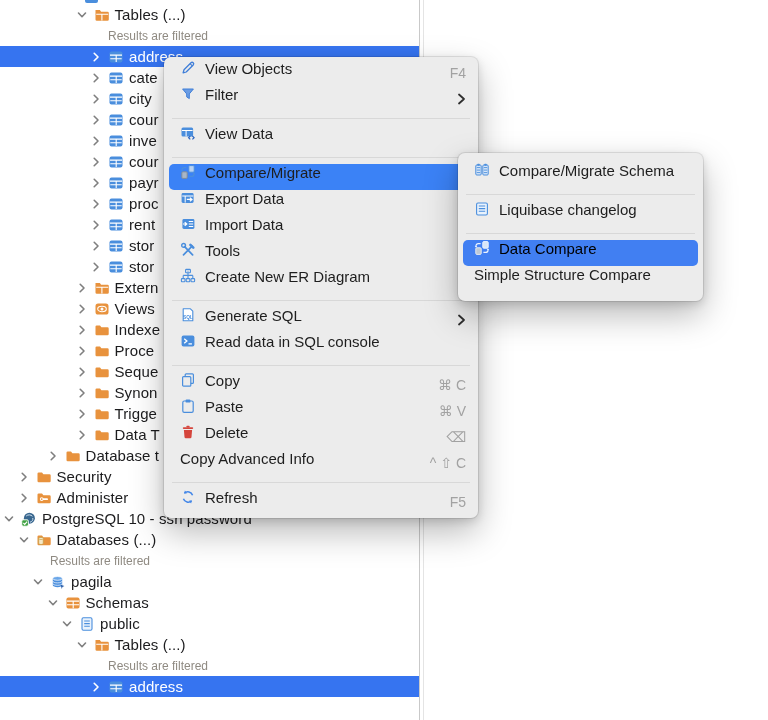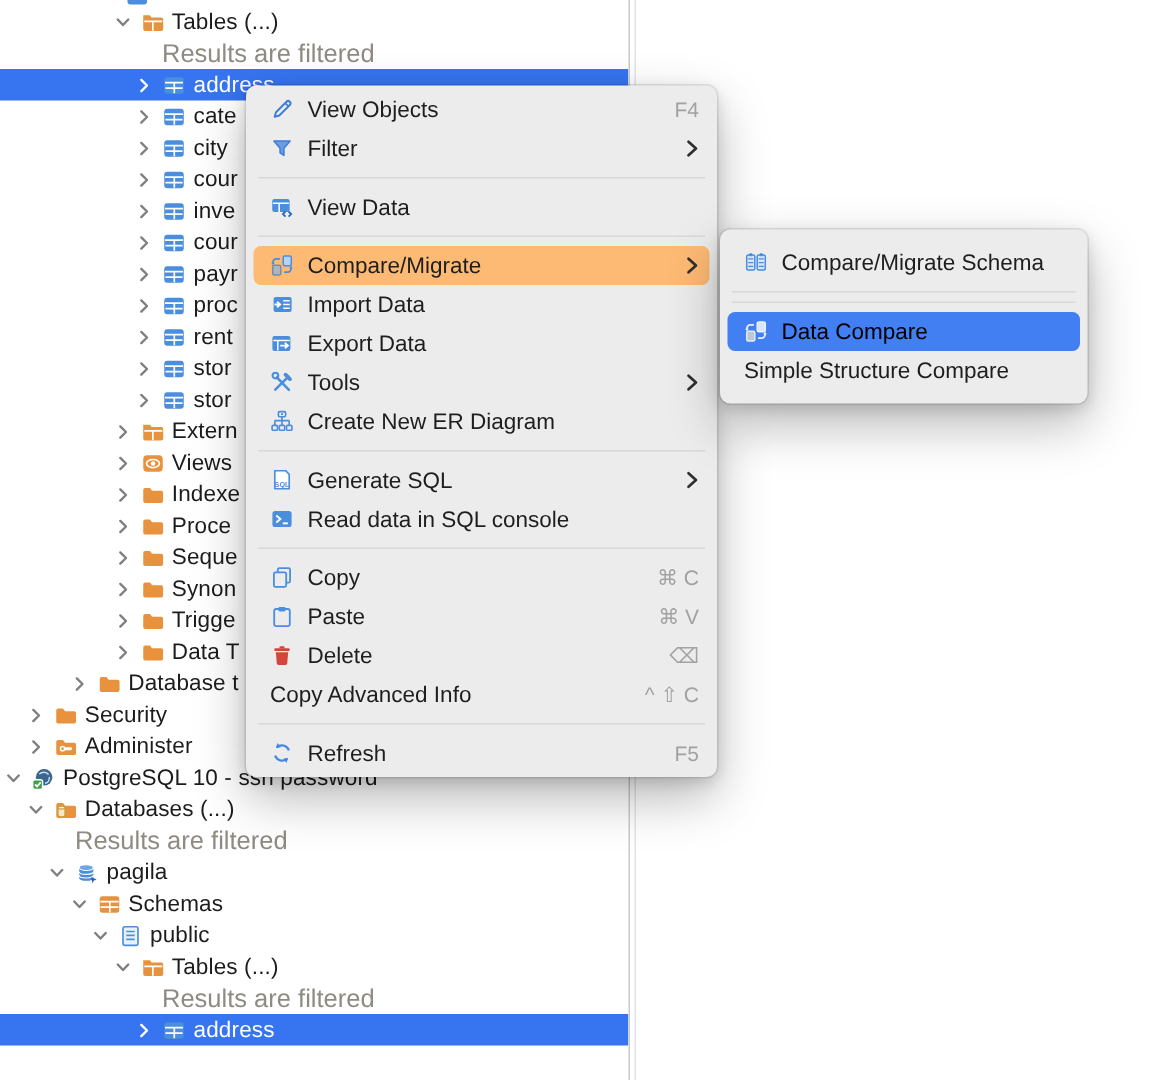--- a/index.html
+++ b/index.html
@@ -12,33 +12,33 @@
   
   .tree-panel{position:absolute;left:0;top:0;width:419px;height:720px;background:#fff;overflow:hidden}
   .panel-divider-a{position:absolute;left:419px;top:0;width:1px;height:720px;background:#c9c9c9}
   .panel-divider-b{position:absolute;left:423px;top:0;width:1px;height:720px;background:#e4e4e4}
   .tree{position:absolute;left:0;top:4px;width:100%}
   .trow{height:21px;display:flex;align-items:center;white-space:nowrap;font-size:15px;color:#1c1c1e}
   .trow.sel{background:#3674f0;color:#fff}
   .chev{width:14px;height:14px;flex:0 0 14px;display:flex;align-items:center;justify-content:center}
   .ticon{width:16px;height:16px;flex:0 0 16px;margin-left:5px;display:flex;align-items:center;justify-content:center}
   .tlabel{margin-left:5px;letter-spacing:.1px}
-  .note-text{font-size:17px;color:#8f8a82}
+  .note-text{font-size:12px;color:#8f8a82}
   .icon-fragment{position:absolute;left:85px;top:0;width:13px;height:3px;background:#4a8edd;border-radius:0 0 2px 2px}
   
   .menu{
     position:absolute;background:#ececec;border-radius:7px;
     box-shadow:0 14px 34px rgba(0,0,0,.28),0 3px 10px rgba(0,0,0,.14),0 0 0 1px rgba(0,0,0,.09);
     padding:3px 0;box-sizing:border-box;
   }
   #context-menu{left:164px;top:57px;width:314px;z-index:10}
-  #compare-submenu{left:480px;top:153px;width:245px;z-index:11;padding:9px 0 9px 0}
-  .mi{height:26px;display:flex;align-items:center;margin:0 5px;padding:0 7px 0 11px;
+  #compare-submenu{left:458px;top:153px;width:245px;z-index:11;padding:9px 0 9px 0}
+  .mi{height:26px;display:flex;margin:0 5px;padding:0 7px 0 11px;
       border-radius:5px;font-size:15px;color:#1e1e1e;white-space:nowrap}
-  .mi.hl{background:#fdba74}
+  .mi.hl{background:#3b82f6}
   .mi.sel{background:#417ff2;color:#000000}
   .mi-ic{width:16px;height:16px;flex:0 0 16px;margin-right:9px;display:flex;align-items:center;justify-content:center}
   .mi.noicon{padding-left:11px}
   .mi-label{flex:1 1 auto}
   .mi-right{margin-left:12px;font-size:14px;color:#a2a2a2;display:flex;align-items:center}
   .mi-right .arrow{display:flex}
   .menu-sep{border-top:1px solid #d8d8d8;margin:6px 8px;height:0}
 </style>
 </head>
 <body>
@@ -532,36 +532,36 @@
         <span class="arrow">
           <svg width="9" height="12" viewBox="0 0 9 12">
             <path d="M2 1.5L7 6l-5 4.5" fill="none" stroke="#2f2f2f" stroke-width="1.8" stroke-linecap="round" stroke-linejoin="round"></path>
           </svg>
         </span>
       </span>
     </div>
     <div class="mi">
       <span class="mi-ic">
         <svg width="16" height="16" viewBox="0 0 16 16" xmlns="http://www.w3.org/2000/svg">
+          <rect x="1.6" y="3" width="12" height="10" rx="1.4" fill="#4a8edd"></rect>
+          <path d="M2.2 6h11M5.2 6v6.6" stroke="#fff" stroke-width="1" fill="none"></path>
+          <path d="M6.8 9.4h5M9.9 7.6l2.1 1.8-2.1 1.8" stroke="#fff" stroke-width="1.2" fill="none"></path>
+        </svg>
+      </span>
+      <span class="mi-label">Export Data</span>
+    </div>
+    <div class="mi">
+      <span class="mi-ic">
+        <svg width="16" height="16" viewBox="0 0 16 16" xmlns="http://www.w3.org/2000/svg">
           <rect x="2.4" y="3" width="12" height="10" rx="1.4" fill="#4a8edd"></rect>
           <path d="M8.8 5.5h4.4M8.8 8h4.4M8.8 10.5h4.4" stroke="#fff" stroke-width="1" fill="none"></path>
           <path d="M3 8h3.4M4.7 6.2L6.8 8l-2.1 1.8" stroke="#fff" stroke-width="1.2" fill="none"></path>
         </svg>
       </span>
       <span class="mi-label">Import Data</span>
-    </div>
-    <div class="mi">
-      <span class="mi-ic">
-        <svg width="16" height="16" viewBox="0 0 16 16" xmlns="http://www.w3.org/2000/svg">
-          <rect x="1.6" y="3" width="12" height="10" rx="1.4" fill="#4a8edd"></rect>
-          <path d="M2.2 6h11M5.2 6v6.6" stroke="#fff" stroke-width="1" fill="none"></path>
-          <path d="M6.8 9.4h5M9.9 7.6l2.1 1.8-2.1 1.8" stroke="#fff" stroke-width="1.2" fill="none"></path>
-        </svg>
-      </span>
-      <span class="mi-label">Export Data</span>
     </div>
     <div class="mi">
       <span class="mi-ic">
         <svg width="16" height="16" viewBox="0 0 16 16" xmlns="http://www.w3.org/2000/svg">
           <path d="M3.5 12.8l8.6-8.6" stroke="#4a8edd" stroke-width="1.7" stroke-linecap="round"></path>
           <path d="M10.4 2.8l2.9 2.9" stroke="#4a8edd" stroke-width="2.6" stroke-linecap="round"></path>
           <path d="M4.6 4.6l8 8.3" stroke="#4a8edd" stroke-width="1.7" stroke-linecap="round"></path>
           <circle cx="3.6" cy="3.4" r="1.9" fill="none" stroke="#4a8edd" stroke-width="1.4"></circle>
         </svg>
       </span>
@@ -671,20 +671,29 @@
           <rect x="1.8" y="3" width="5.4" height="10" rx="1" fill="#d6e5f8" stroke="#4a8edd" stroke-width="1"></rect>
           <rect x="8.8" y="3" width="5.4" height="10" rx="1" fill="#d6e5f8" stroke="#4a8edd" stroke-width="1"></rect>
           <path d="M2.8 5.6h3.4M9.8 5.6h3.4M2.8 8.1h3.4M9.8 8.1h3.4M2.8 10.6h3.4M9.8 10.6h3.4" stroke="#4a8edd" stroke-width="0.9"></path>
           <rect x="3.4" y="1.8" width="2.2" height="2" rx="0.5" fill="#4a8edd"></rect>
           <rect x="10.4" y="1.8" width="2.2" height="2" rx="0.5" fill="#4a8edd"></rect>
         </svg>
       </span>
       <span class="mi-label">Compare/Migrate Schema</span>
     </div>
     <div class="menu-sep"></div>
+    <div class="mi">
+      <span class="mi-ic">
+        <svg width="16" height="16" viewBox="0 0 16 16" xmlns="http://www.w3.org/2000/svg">
+          <rect x="2.6" y="2" width="10.8" height="12" rx="1.4" fill="#e9f2fc" stroke="#4a8edd" stroke-width="1.1"></rect>
+          <path d="M4.8 5h6.4M4.8 7.6h6.4M4.8 10.2h6.4" stroke="#4a8edd" stroke-width="1.1"></path>
+        </svg>
+      </span>
+      <span class="mi-label">Liquibase changelog</span>
+    </div>
     <div class="menu-sep"></div>
     <div class="mi sel">
       <span class="mi-ic">
         <svg width="16" height="16" viewBox="0 0 16 16" xmlns="http://www.w3.org/2000/svg">
           <rect x="8.8" y="1.6" width="5.4" height="6.6" rx="1" fill="#d9e6f8" stroke="#eaf2ff" stroke-width="1"></rect>
           <rect x="1.8" y="7.8" width="5.4" height="6.6" rx="1" fill="#bcc8d6" stroke="#e2e9f2" stroke-width="1"></rect>
           <path d="M6.6 3.6H4.2A2.2 2.2 0 0 0 2 5.8v.7M9.4 12.4h2.4a2.2 2.2 0 0 0 2.2-2.2v-.7" fill="none" stroke="#eaf2ff" stroke-width="1.2"></path>
           <path d="M2 7.8l-1.2-1.7h2.4zM14 8.2l1.2 1.7h-2.4z" fill="#eaf2ff"></path>
         </svg>
       </span>

